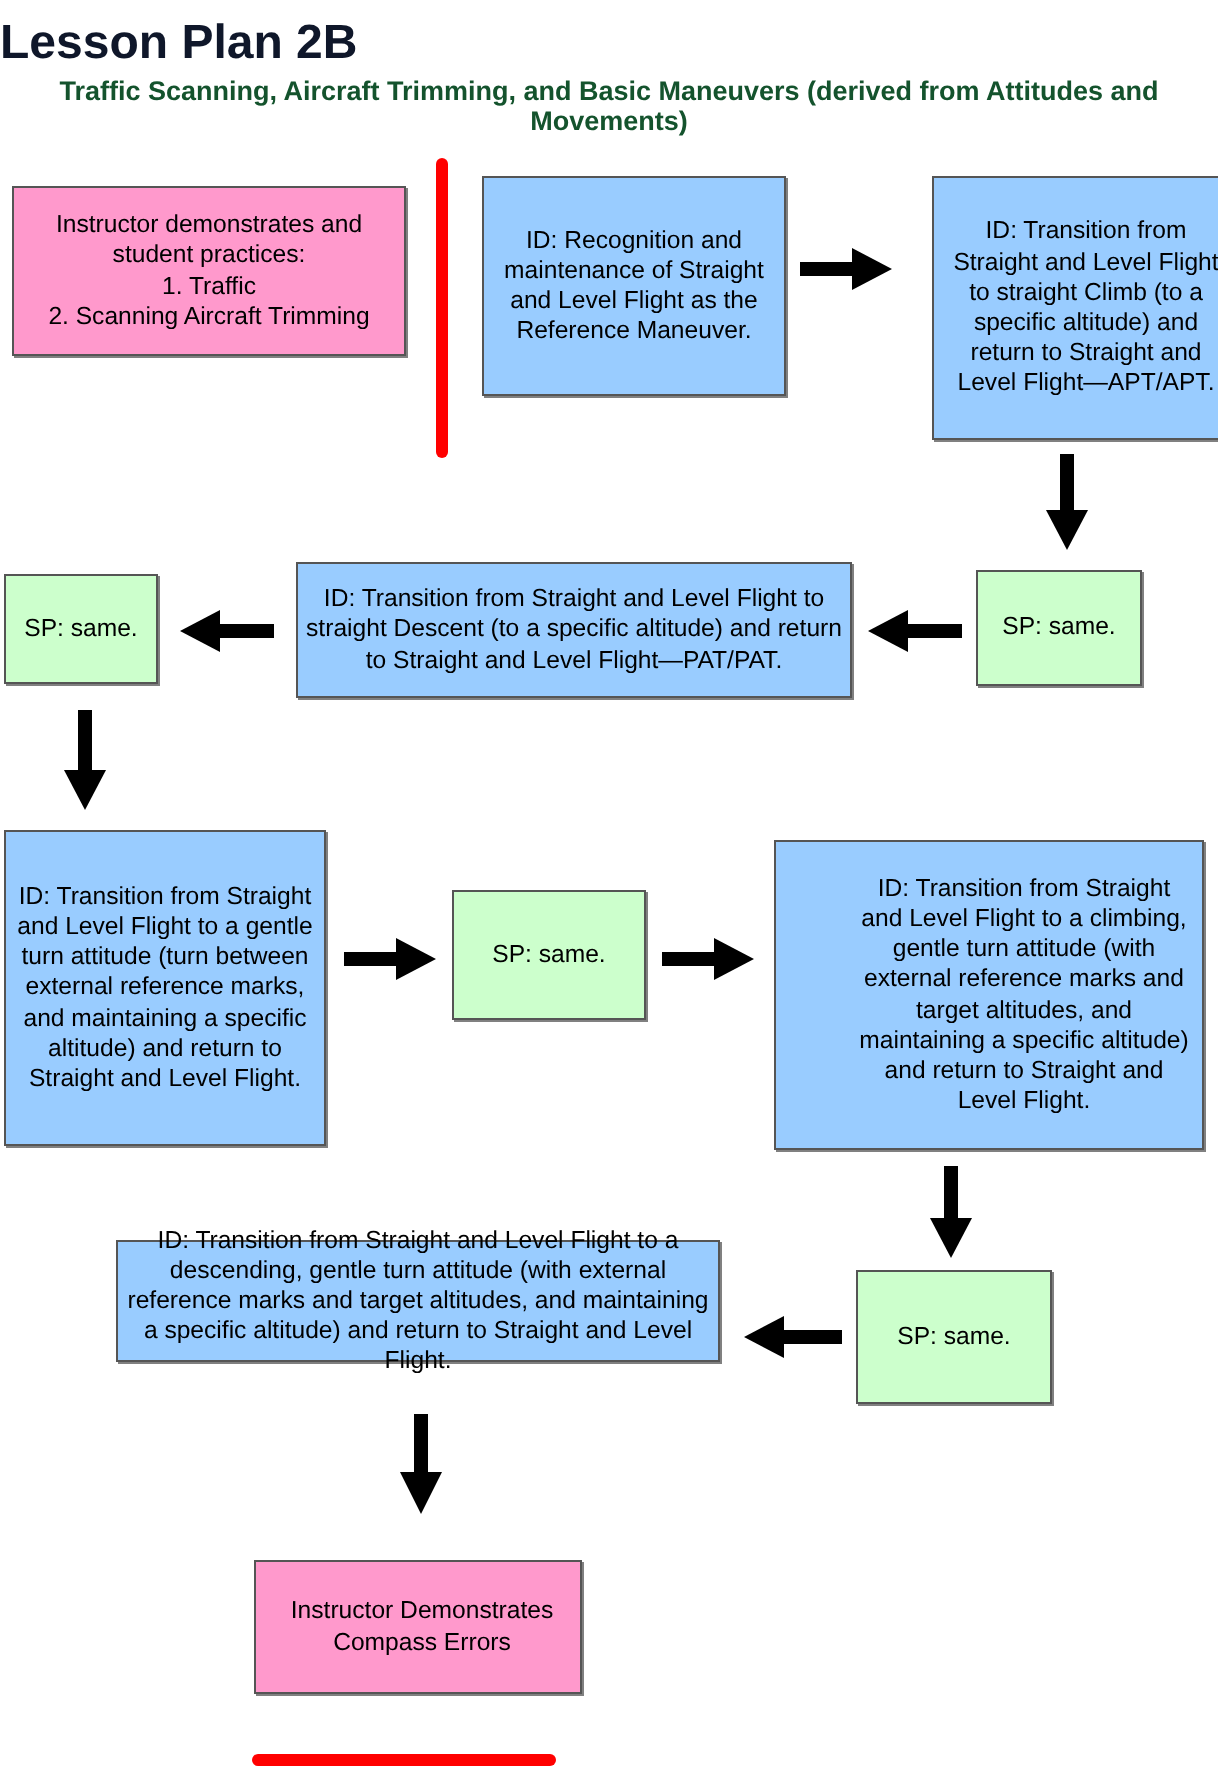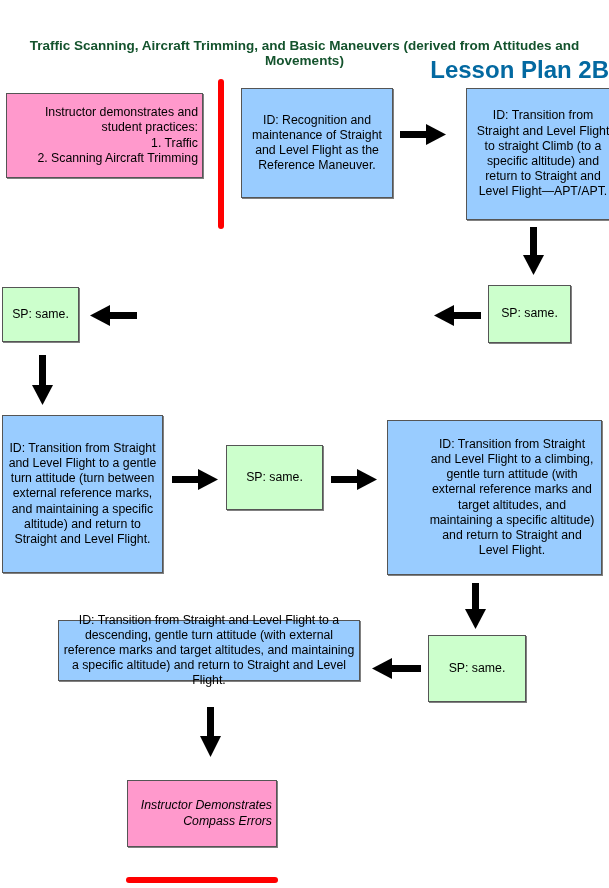--- a/index.html
+++ b/index.html
@@ -17,26 +17,25 @@
   #canvas {
     position: absolute;
     left: 0; top: 0;
     width: 609px;
     height: 888px;
   }
   .title {
     position: absolute;
     left: 0; top: 8px;
     width: 609px;
-    text-align: right;
+    text-align: left;
     font-size: 24px;
     font-weight: bold;
-    color: #0369a1;
+    color: #0f172a;
     letter-spacing: 0px;
-    margin-top: 48px;
   }
   .subtitle {
     position: absolute;
     left: 0; top: 38px;
     width: 609px;
     text-align: center;
     font-size: 13.5px;
     font-weight: bold;
     color: #14532d;
   }
@@ -46,21 +45,21 @@
     box-shadow: 1px 1px 0 0 #808080;
     font-size: 12.3px;
     color: #000000;
     line-height: 15.2px;
     display: flex;
     align-items: center;
     padding: 3px 4px;
   }
   .node .txt { width: 100%; white-space: pre-line; }
   .node.center .txt { text-align: center; }
-  .node.left .txt { text-align: right; }
+  .node.left .txt { text-align: center; }
   .pink  { background: #ff99cc; }
   .blue  { background: #99ccff; }
   .green { background: #ccffcc; justify-content: flex-end; }
 
   .redbar-v {
     position: absolute;
     background: #ff0000;
     border-radius: 3px;
   }
   .redbar-h {
@@ -113,20 +112,23 @@
     <span class="txt">SP: same.</span>
   </div>
 
   <div class="arrow" style="left:432px; top:303px;">
     <svg width="50" height="24" viewBox="0 0 50 24">
       <rect x="20" y="9" width="29" height="7" fill="#000000"></rect>
       <polygon points="22,2 22,23 2,12.5" fill="#000000"></polygon>
     </svg>
   </div>
 
+  <div class="node blue center" style="left:148px; top:281px; width:278px; height:68px;">
+    <span class="txt">ID: Transition from Straight and Level Flight to straight Descent (to a specific altitude) and return to Straight and Level Flight—PAT/PAT.</span>
+  </div>
 
   <div class="arrow" style="left:88px; top:303px;">
     <svg width="50" height="24" viewBox="0 0 50 24">
       <rect x="20" y="9" width="29" height="7" fill="#000000"></rect>
       <polygon points="22,2 22,23 2,12.5" fill="#000000"></polygon>
     </svg>
   </div>
 
   <div class="node green center" style="left:2px; top:287px; width:77px; height:55px;">
     <span class="txt">SP: same.</span>
@@ -187,19 +189,19 @@
     <span class="txt">ID: Transition from Straight and Level Flight  to a descending, gentle turn attitude (with external reference marks and target altitudes, and maintaining a specific altitude) and return to Straight and Level Flight.</span>
   </div>
 
   <div class="arrow" style="left:197px; top:707px;">
     <svg width="28" height="52" viewBox="0 0 28 52">
       <rect x="10" y="0" width="7" height="31" fill="#000000"></rect>
       <polygon points="3,29 24,29 13.5,50" fill="#000000"></polygon>
     </svg>
   </div>
 
-  <div class="node pink left" style="left:127px; top:780px; width:150px; height:67px; padding-left:8px;font-style:italic;">
+  <div class="node pink left" style="left:127px; top:780px; width:164px; height:67px; padding-left:8px;">
     <span class="txt">Instructor Demonstrates Compass Errors</span>
   </div>
 
   <div class="redbar-h" style="left:126px; top:877px; width:152px; height:6px;"></div>
 
 </div>
 
 </body></html>

